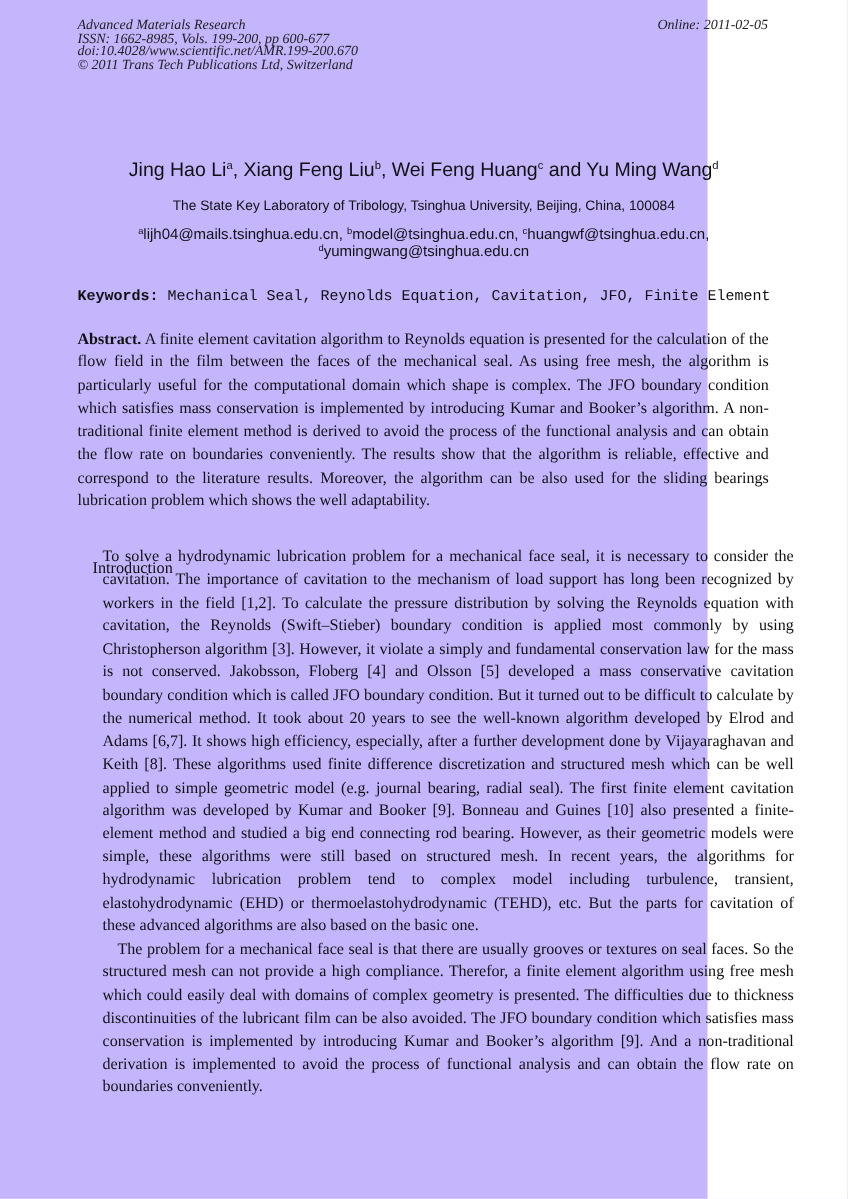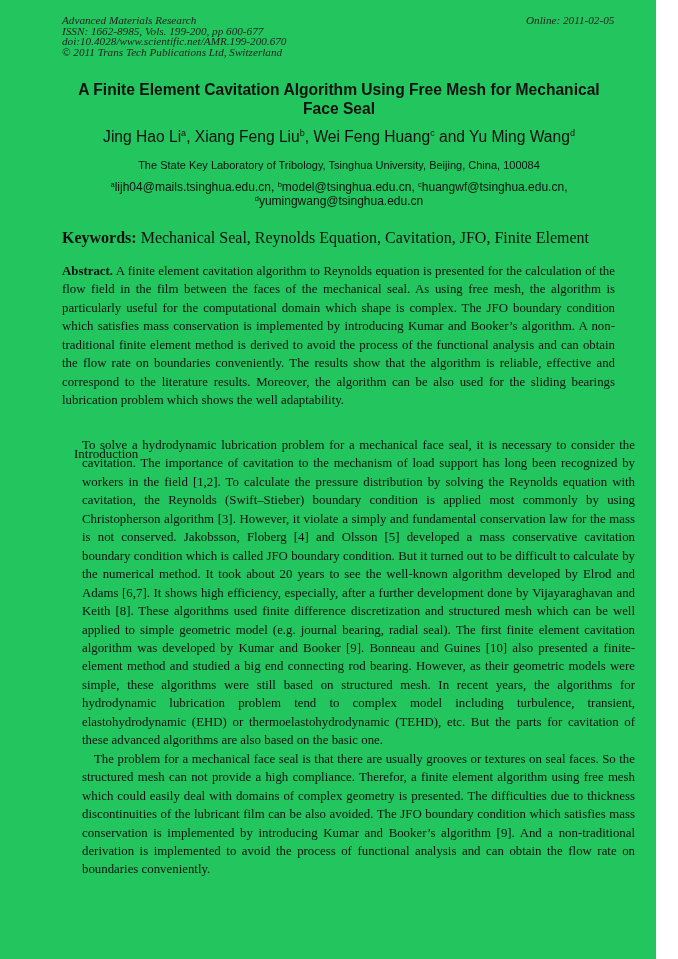--- a/index.html
+++ b/index.html
@@ -1,17 +1,17 @@
 <!DOCTYPE html>
 <html><head>
   <meta charset="utf-8">
   <style>
     html, body { margin: 0; padding: 0; background: #ffffff; }
     body { width: 678px; height: 959px; position: relative; overflow: hidden; color: #111; }
-    .page { position: absolute; left: 0; top: 0; width: 656px; height: 959px; background: #22c55e; }
+    .page { position: absolute; left: 0; top: 0; width: 566px; height: 959px; background: #c4b5fd; }
 
     .header-left {
       position: absolute; left: 62px; top: 15px;
       font-family: "Liberation Serif", serif; font-style: italic;
       font-size: 11.2px; line-height: 10.6px; color: #222;
     }
     .header-left div { white-space: nowrap; }
     .header-right {
       position: absolute; left: 526px; top: 15px;
       font-family: "Liberation Serif", serif; font-style: italic;
@@ -41,22 +41,22 @@
     .emails {
       position: absolute; left: 62px; top: 180px; width: 554px;
       text-align: center;
       font-family: "Liberation Sans", sans-serif;
       font-size: 12px; line-height: 14px; color: #111;
     }
     .emails sup { font-size: 7.5px; vertical-align: 4px; line-height: 0; }
 
     .keywords {
       position: absolute; left: 62px; top: 230px; width: 554px;
-      font-family: Liberation Serif, serif;
-      font-size: 16px; line-height: 15px; color: #111; white-space: nowrap;
+      font-family: Liberation Mono, monospace;
+      font-size: 12px; line-height: 15px; color: #111; white-space: nowrap;
     }
     .keywords .kw-label { font-weight: bold; }
 
     .body-text {
       font-family: "Liberation Serif", serif;
       font-size: 12.85px; line-height: 18.45px; color: #111;
       text-align: justify;
     }
     .abstract {
       position: absolute; left: 62px; top: 262px; width: 553px;
@@ -80,21 +80,20 @@
 <div class="page">
 
   <div class="header-left">
     <div>Advanced Materials Research</div>
     <div>ISSN: 1662-8985, Vols. 199-200, pp 600-677</div>
     <div>doi:10.4028/www.scientific.net/AMR.199-200.670</div>
     <div>© 2011 Trans Tech Publications Ltd, Switzerland</div>
   </div>
   <div class="header-right">Online: 2011-02-05</div>
 
-  <div class="title">A Finite Element Cavitation Algorithm Using Free Mesh for Mechanical Face Seal</div>
 
   <div class="authors">
     <span><span>Jing Hao Li</span><sup>a</sup><span>, </span></span><span><span>Xiang Feng Liu</span><sup>b</sup><span>, </span></span><span><span>Wei Feng Huang</span><sup>c</sup><span> and </span></span><span><span>Yu Ming Wang</span><sup>d</sup></span>
   </div>
 
   <div class="affil">The State Key Laboratory of Tribology, Tsinghua University, Beijing, China, 100084</div>
 
   <div class="emails">
     <span><sup>a</sup><span>lijh04@mails.tsinghua.edu.cn</span><span>, </span></span>
     <span><sup>b</sup><span>model@tsinghua.edu.cn</span><span>, </span></span>

